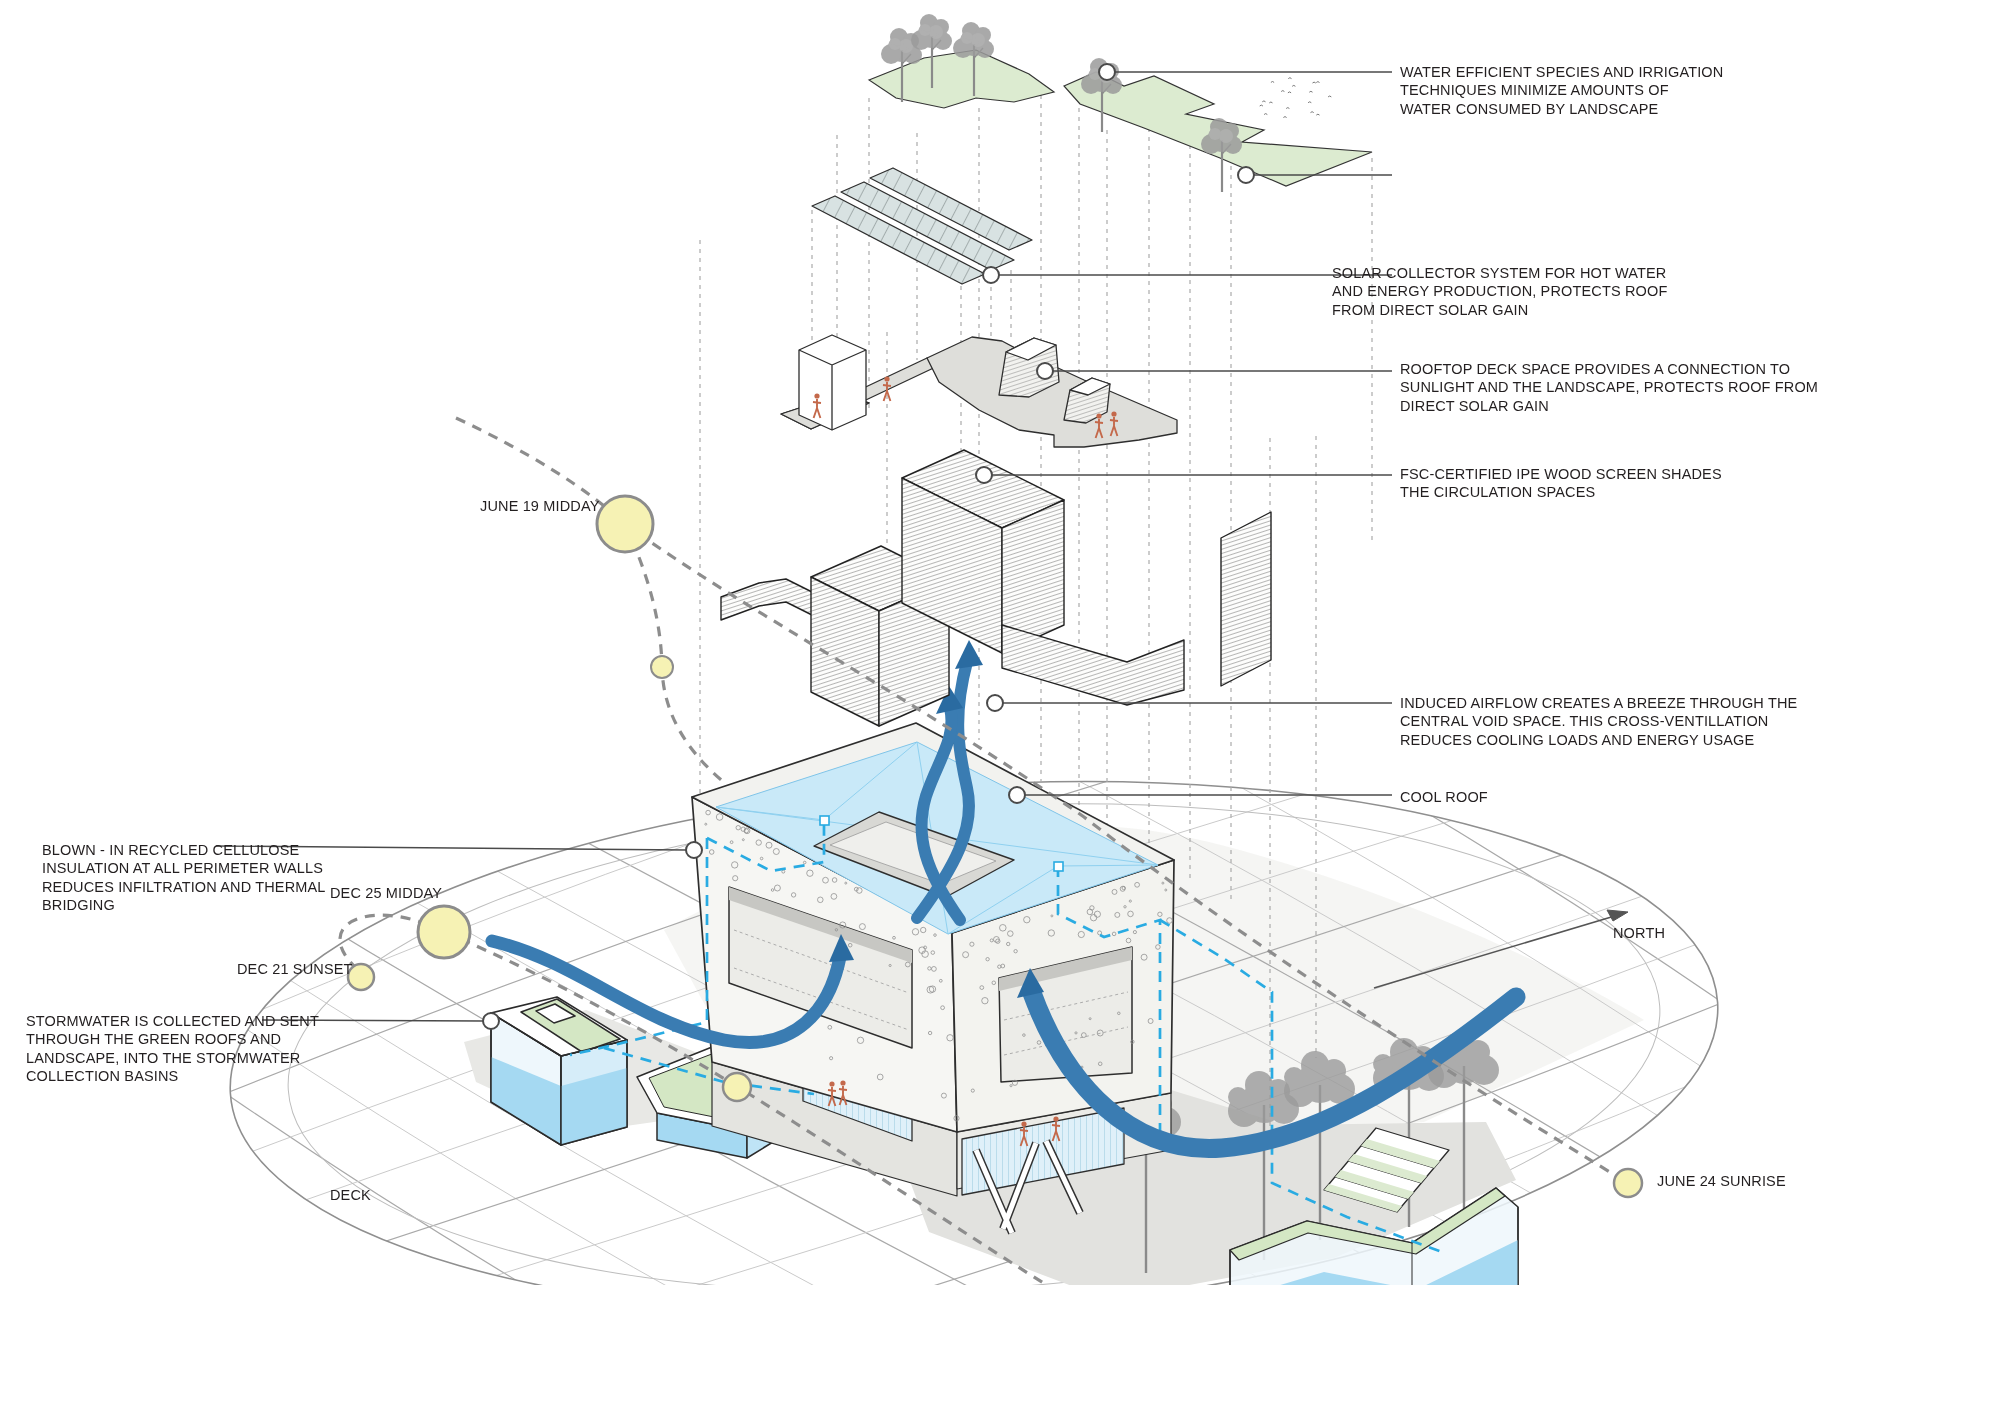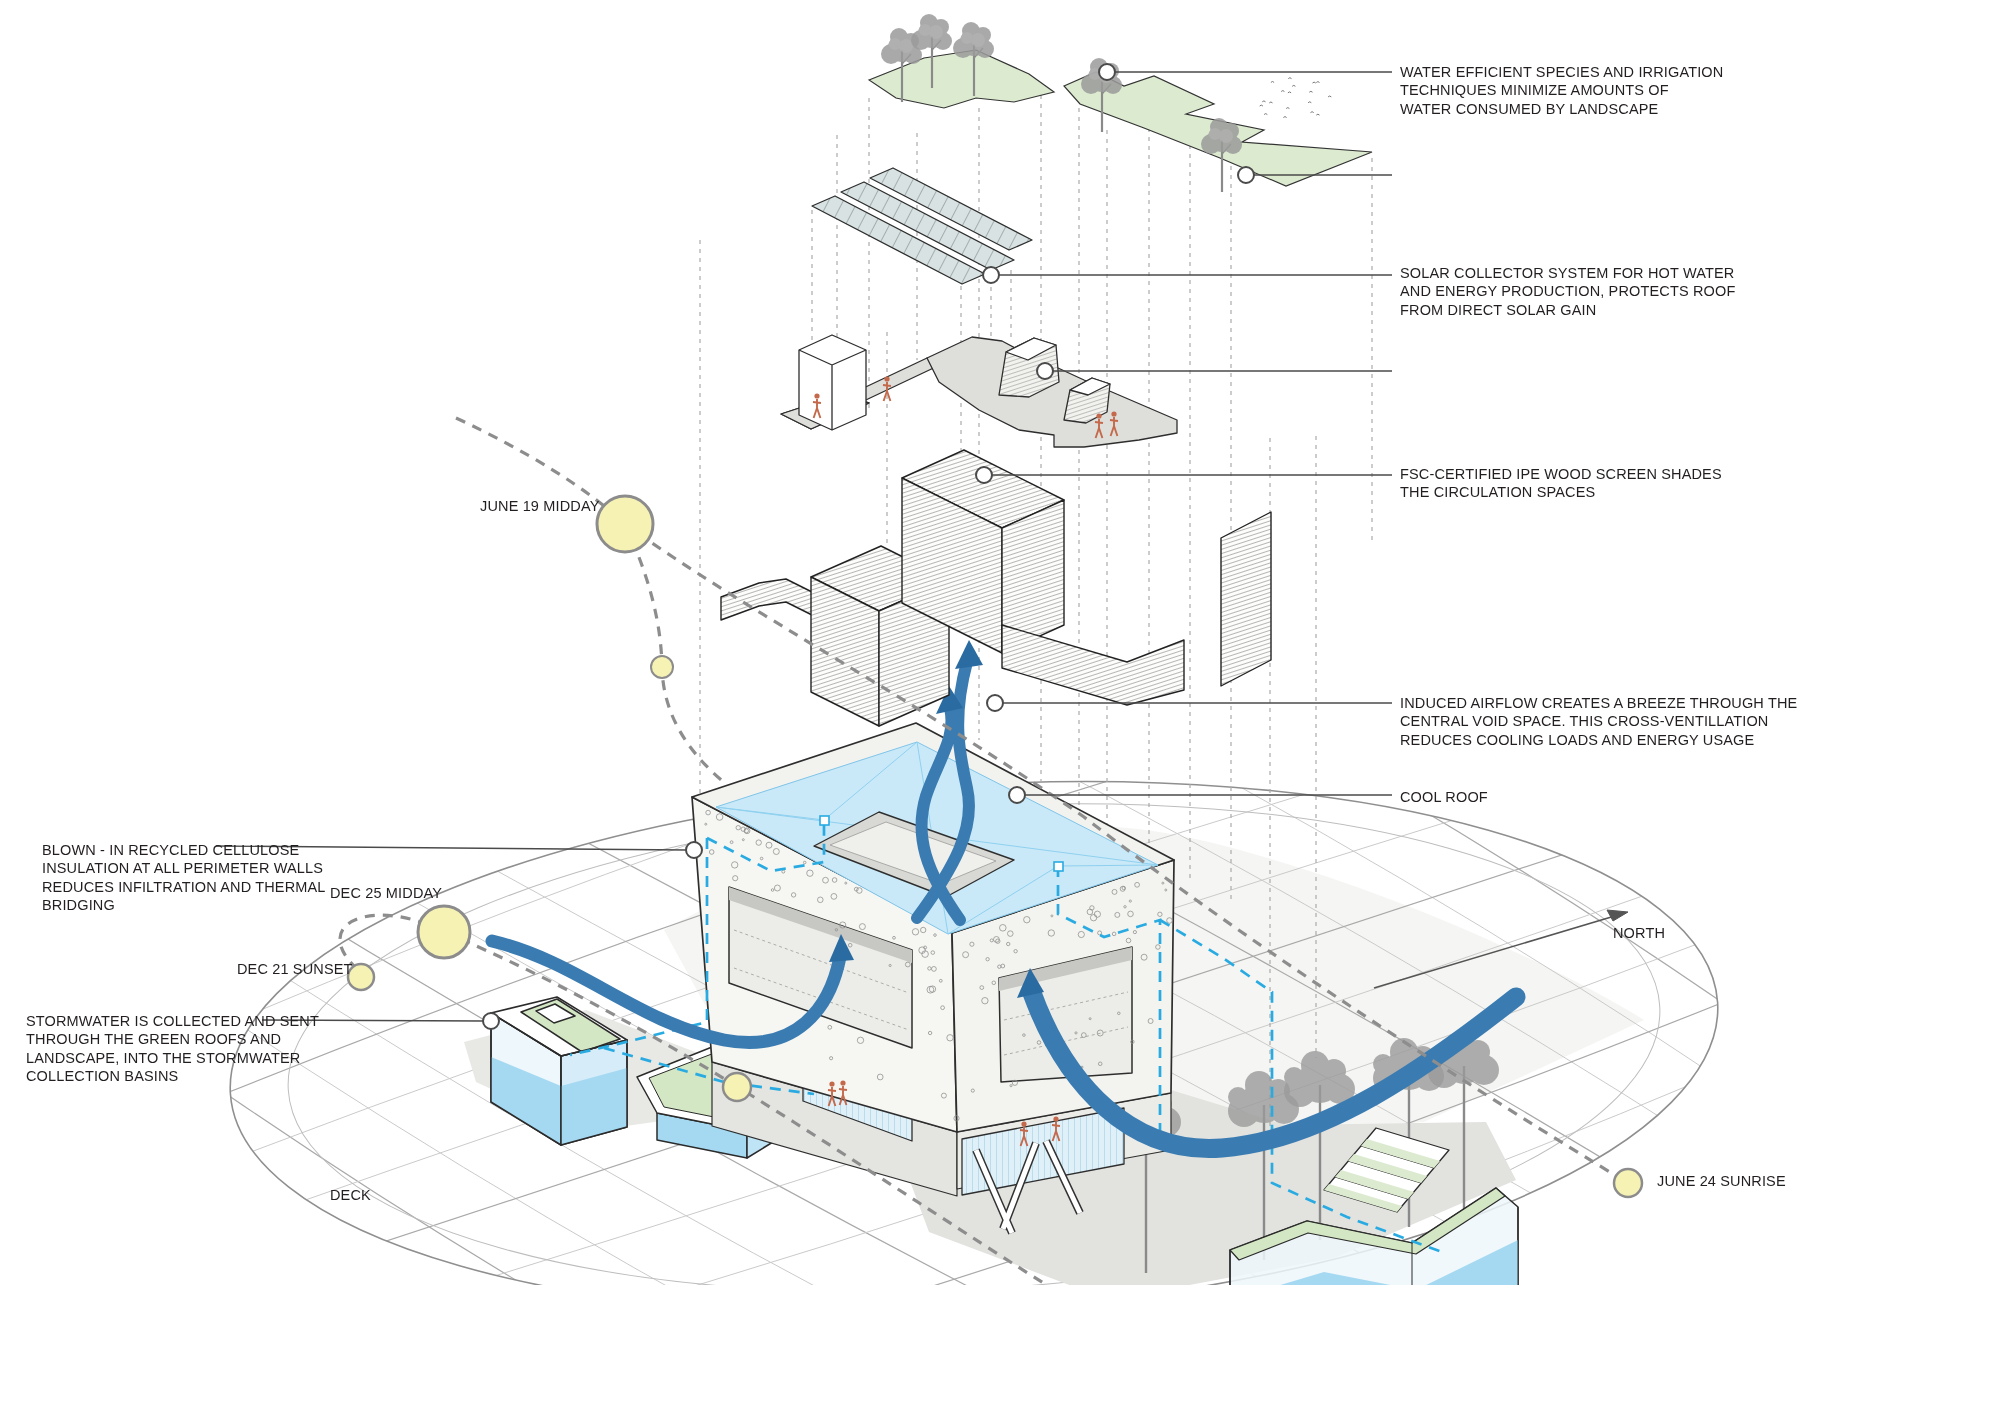--- a/index.html
+++ b/index.html
@@ -474,23 +474,26 @@
         <circle cx="971" cy="703" r="8"></circle>
     <circle cx="993" cy="795" r="8"></circle>
         <circle cx="670" cy="850" r="8"></circle>
         <circle cx="467" cy="1021" r="8"></circle>
   </g>
 </svg>
 
 <div class="lbl" style="left:1376px;top:63px">WATER EFFICIENT SPECIES AND IRRIGATION
 TECHNIQUES MINIMIZE AMOUNTS OF
 WATER CONSUMED BY LANDSCAPE</div>
-<div class="lbl" style="left:1376px;top:264px">SOLAR COLLECTOR SYSTEM FOR HOT WATER
+<div class="lbl" style="left:1308px;top:264px">SOLAR COLLECTOR SYSTEM FOR HOT WATER
 AND ENERGY PRODUCTION, PROTECTS ROOF
 FROM DIRECT SOLAR GAIN</div>
+<div class="lbl" style="left:1376px;top:360px">ROOFTOP DECK SPACE PROVIDES A CONNECTION TO
+SUNLIGHT AND THE LANDSCAPE, PROTECTS ROOF FROM
+DIRECT SOLAR GAIN</div>
 <div class="lbl" style="left:1376px;top:465px">FSC-CERTIFIED IPE WOOD SCREEN SHADES
 THE CIRCULATION SPACES</div>
 <div class="lbl" style="left:1376px;top:694px">INDUCED AIRFLOW CREATES A BREEZE THROUGH THE
 CENTRAL VOID SPACE.  THIS CROSS-VENTILLATION
 REDUCES COOLING LOADS AND ENERGY USAGE</div>
 <div class="lbl" style="left:1376px;top:788px">COOL ROOF</div>
 <div class="lbl" style="left:18px;top:841px">BLOWN - IN RECYCLED CELLULOSE
 INSULATION AT ALL PERIMETER WALLS
 REDUCES INFILTRATION AND THERMAL
 BRIDGING</div>

